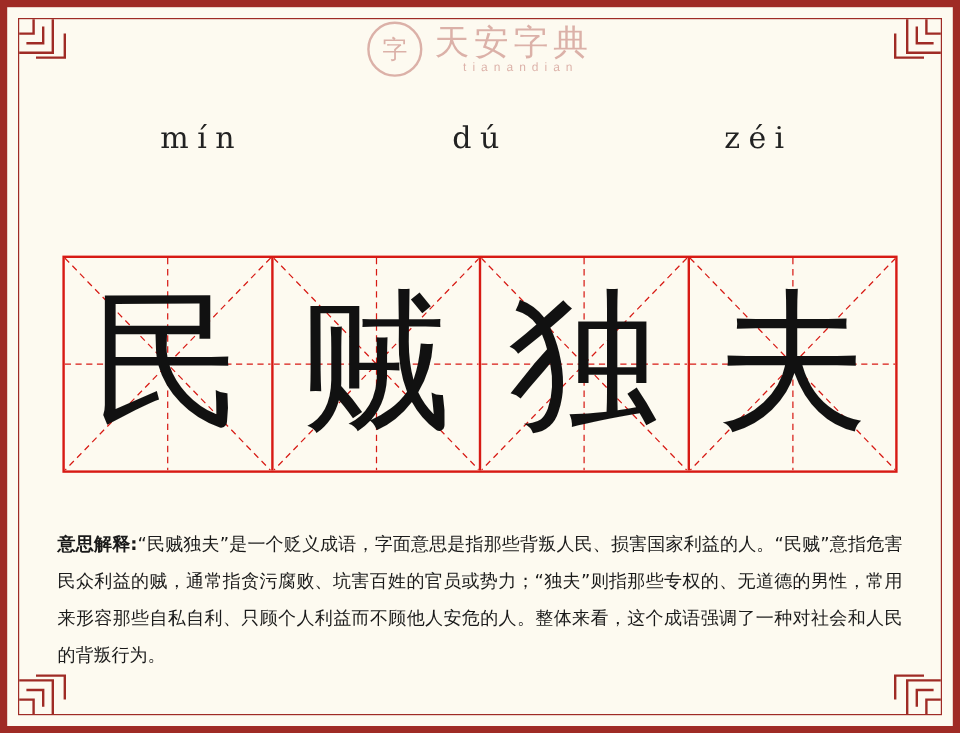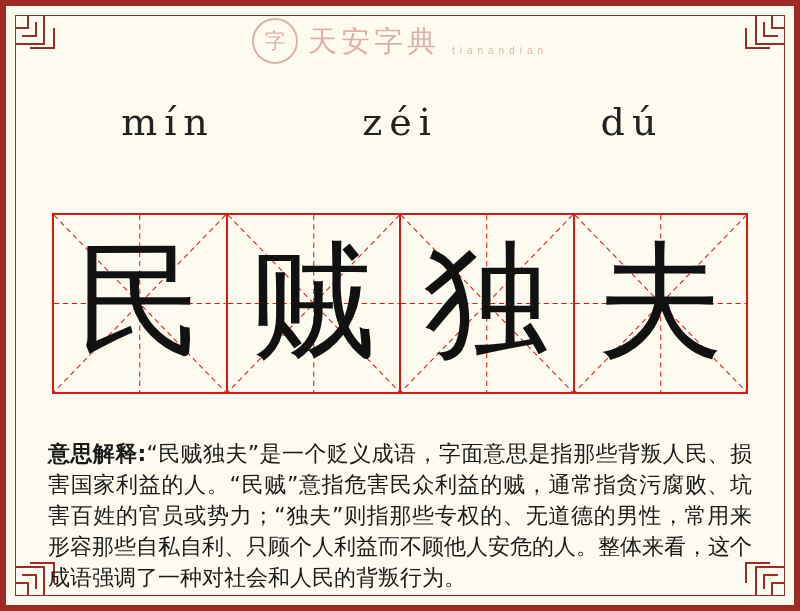--- a/index.html
+++ b/index.html
@@ -64,22 +64,22 @@
     color: #9f2b25;
     display: flex;
     align-items: center;
     justify-content: center;
     font-size: 21px;
     font-family: "DejaVu Serif", serif;
     line-height: 1;
   }
   .brand-text {
     display: flex;
-    flex-direction: row;
-    align-items: flex-end;
+    flex-direction: column;
+    align-items: center;
     color: #9f2b25;
   }
   .brand-cn {
     font-size: 29px;
     letter-spacing: 4px;
     font-family: "DejaVu Sans", sans-serif;
     line-height: 1.05;
   }
   .brand-py {
     font-size: 10px;
@@ -92,21 +92,21 @@
   .pinyin-row {
     position: absolute;
     left: 52px;
     top: 100px;
     width: 696px;
     display: flex;
   }
   .pinyin {
     flex: 1 1 0;
     text-align: center;
-    font-size: 38px;
+    font-size: 25px;
     letter-spacing: 7px;
     color: #222;
     font-family: "DejaVu Serif", serif;
   }
 
   
   .char-grid {
     position: absolute;
     left: 52px;
     top: 213px;
@@ -140,21 +140,21 @@
     font-family: "DejaVu Serif", serif;
     padding-bottom: 6px;
   }
 
   
   .explain {
     position: absolute;
     left: 48px;
     top: 438px;
     width: 704px;
-    font-size: 22px;
+    font-size: 15px;
     line-height: 31px;
     color: #1a1a1a;
     font-family: "DejaVu Sans", sans-serif;
     text-align: justify;
   }
   .explain b {
     font-weight: bold;
   }
 </style>
 </head>
@@ -210,22 +210,22 @@
   <div class="brand">
     <div class="brand-seal">字</div>
     <div class="brand-text">
       <div class="brand-cn">天安字典</div>
       <div class="brand-py">tianandian</div>
     </div>
   </div>
 
   <div class="pinyin-row">
     <div class="pinyin">mín</div>
+    <div class="pinyin">dú</div>
     <div class="pinyin">zéi</div>
-    <div class="pinyin">dú</div>
   </div>
 
   <div class="char-grid">
 
     <div class="char-cell">
       <div class="grid-lines">
         <svg viewBox="0 0 100 100" preserveAspectRatio="none">
           <g stroke="#d71a14" stroke-width="0.6" stroke-dasharray="3 2.2" fill="none">
             <line x1="0" y1="50" x2="100" y2="50"></line>
             <line x1="50" y1="0" x2="50" y2="100"></line>

